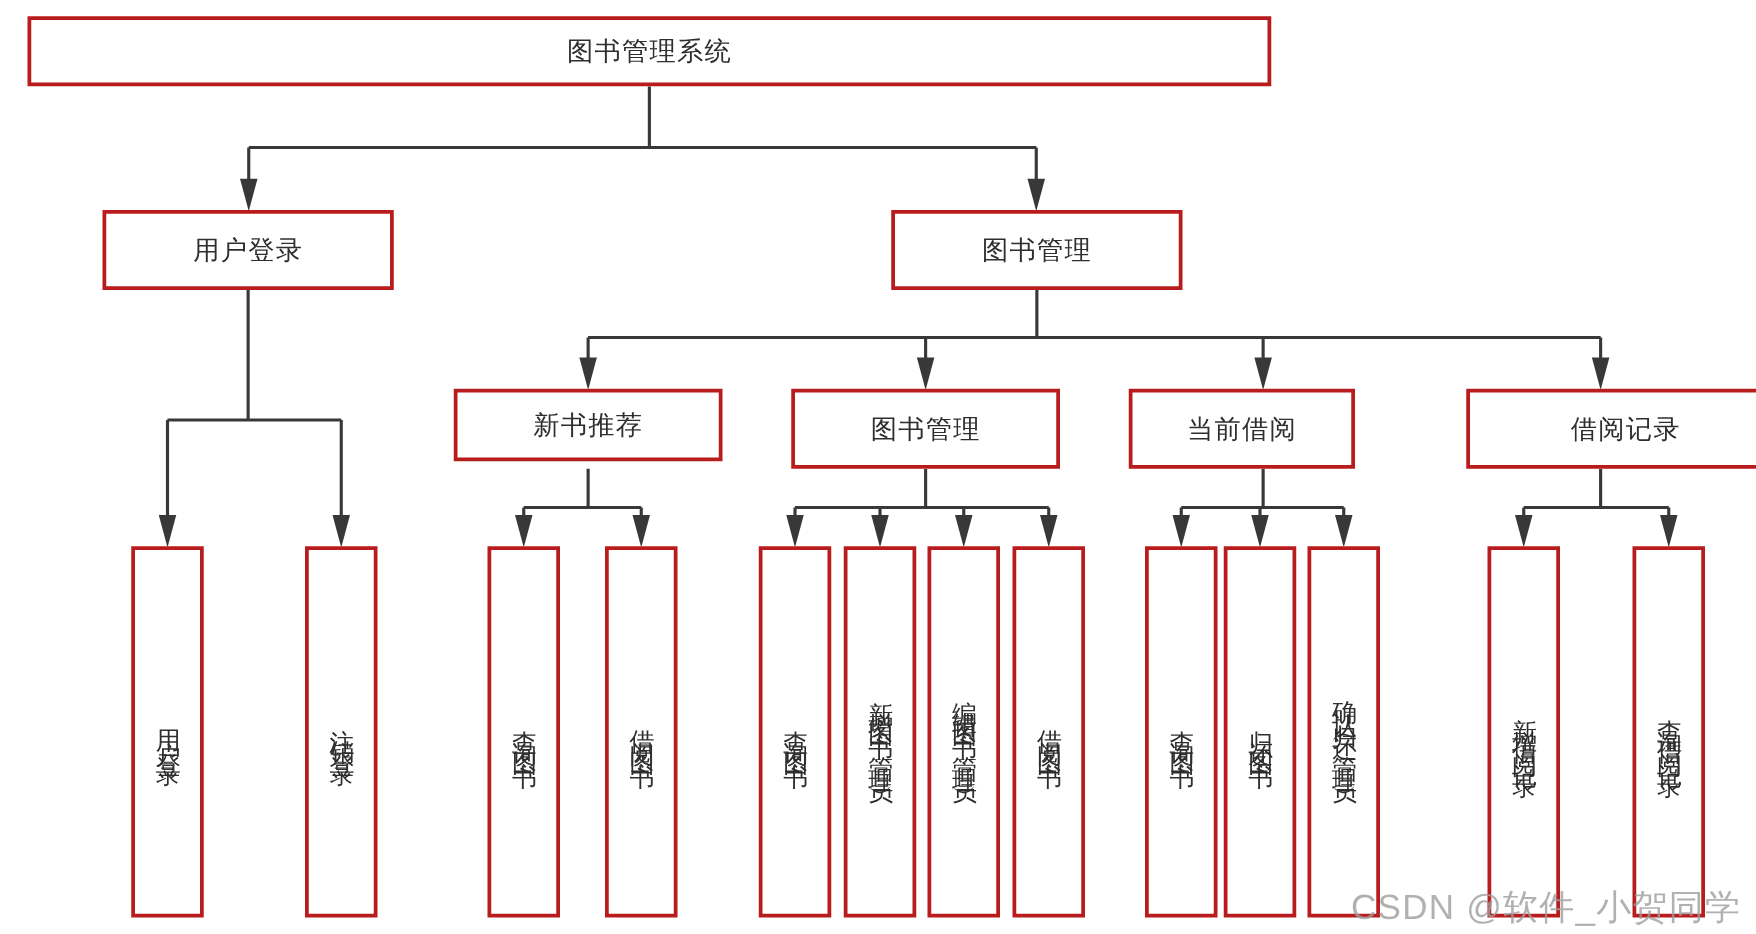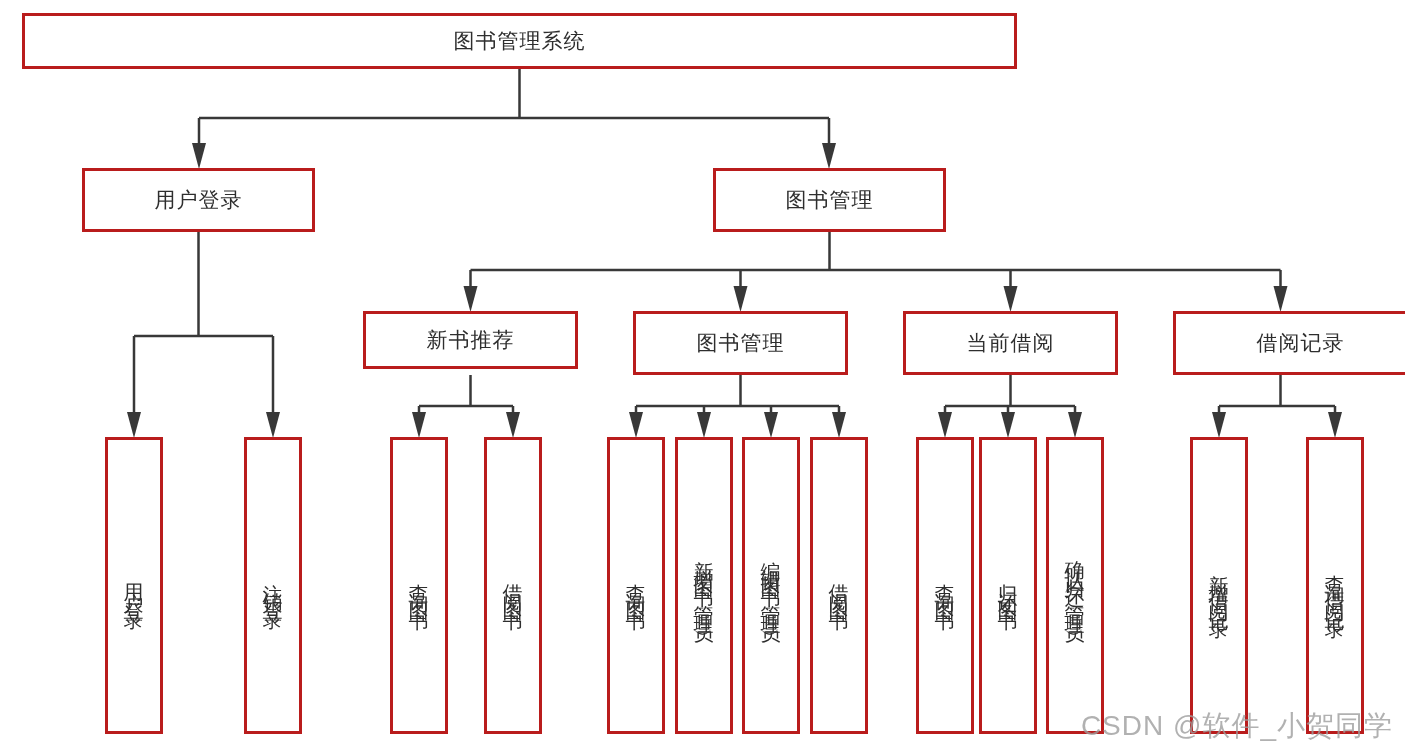--- a/index.html
+++ b/index.html
@@ -87,21 +87,21 @@
     </g>
   </svg>
 
   <div class="box" style="left:22px; top:13px; width:995px; height:56px;">图书管理系统</div>
 
   <div class="box" style="left:82px; top:168px; width:233px; height:64px;">用户登录</div>
   <div class="box" style="left:713px; top:168px; width:233px; height:64px;">图书管理</div>
 
   <div class="box" style="left:363px; top:311px; width:215px; height:58px;">新书推荐</div>
   <div class="box" style="left:633px; top:311px; width:215px; height:64px;">图书管理</div>
-  <div class="box" style="left:903px; top:311px; width:215px; height:64px;">当前借阅</div>
+  <div class="box" style="left:903px; top:311px; width:181px; height:64px;">当前借阅</div>
   <div class="box" style="left:1173px; top:311px; width:255px; height:64px;">借阅记录</div>
 
   <div class="box leaf" style="left:105px; top:437px; width:58px; height:297px;">
     <span class="vtext">用户登录</span>
   </div>
   <div class="box leaf" style="left:244px; top:437px; width:58px; height:297px;">
     <span class="vtext">注销登录</span>
   </div>
 
   <div class="box leaf" style="left:390px; top:437px; width:58px; height:297px;">

